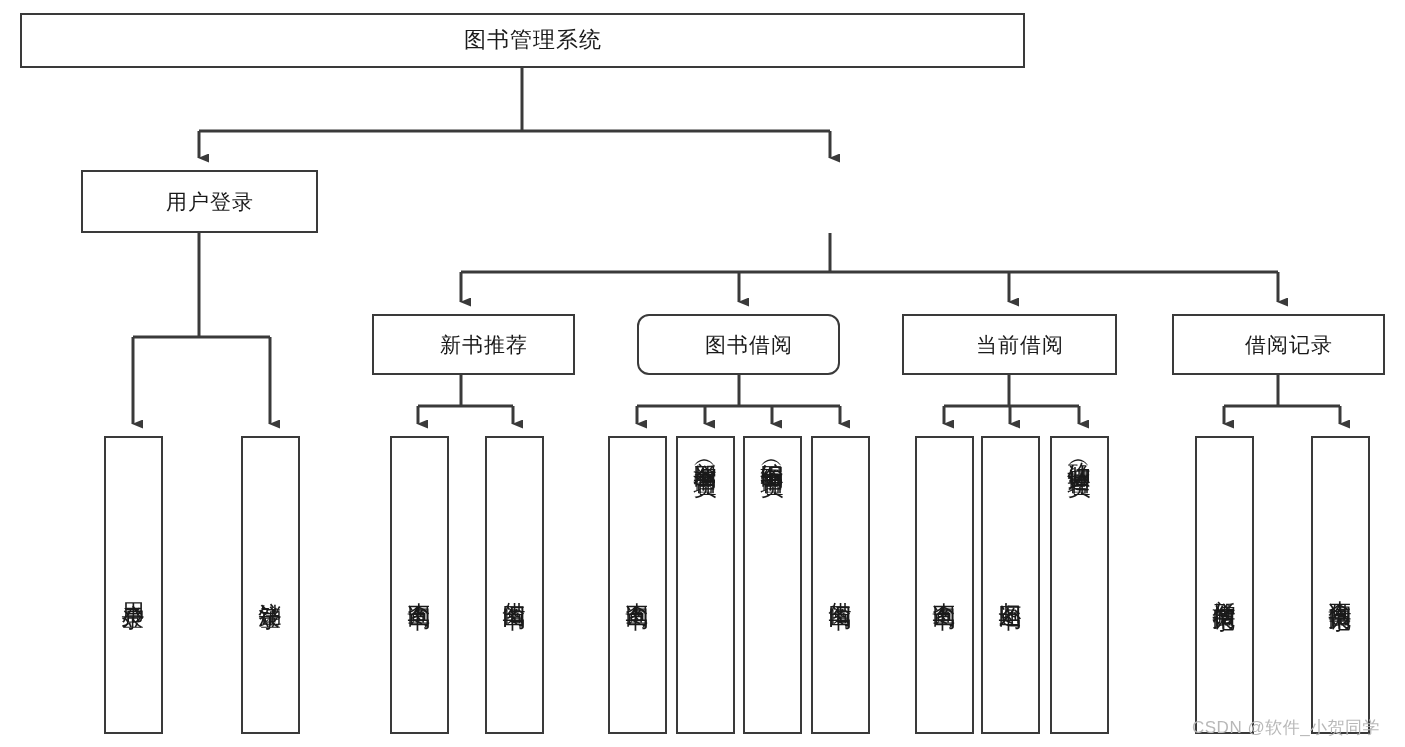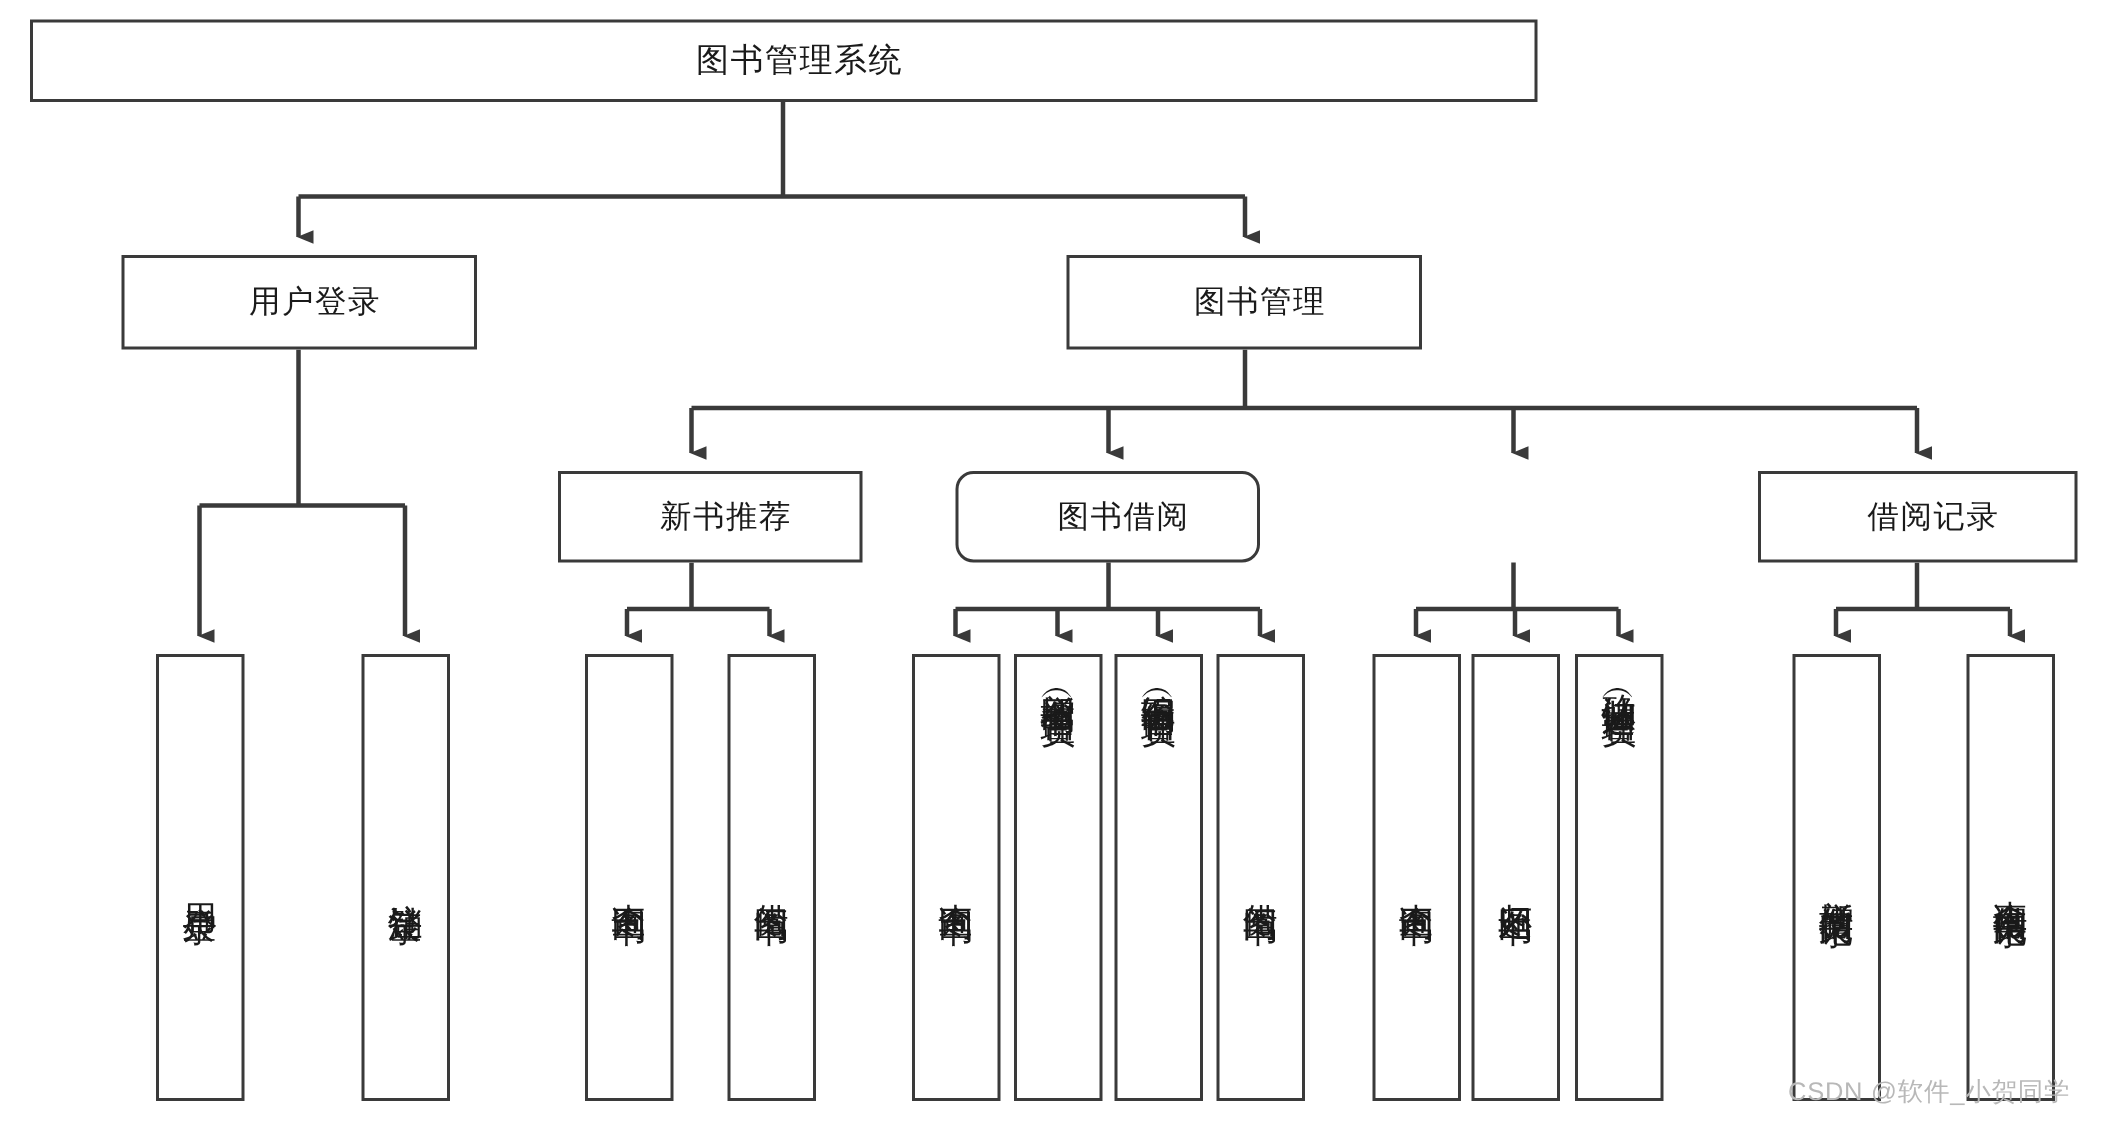--- a/index.html
+++ b/index.html
@@ -128,32 +128,32 @@
   </svg>
 
   <div class="node node-h node-root" style="left:20px; top:13px; width:1005px; height:55px;">
     <span>图书管理系统</span>
   </div>
 
   <div class="node node-h" style="left:81px; top:170px; width:237px; height:63px;">
     <span>用户登录</span>
   </div>
 
-  <div class="node node-h" style="left:711px; top:170px; width:237px; height:63px;">
-    <span>图书管理</span>
-  </div>
 
   <div class="node node-h" style="left:360px; top:314px; width:203px; height:61px;margin-left:12px;">
     <span>新书推荐</span>
   </div>
 
   <div class="node node-h" style="left:637px; top:314px; width:203px; height:61px;border-radius:12px;">
     <span>图书借阅</span>
   </div>
 
+  <div class="node node-h" style="left:902px; top:314px; width:215px; height:61px;">
+    <span>当前借阅</span>
+  </div>
 
   <div class="node node-h" style="left:1172px; top:314px; width:213px; height:61px;text-align:center;">
     <span>借阅记录</span>
   </div>
 
   <div class="node node-v center" style="left:104px; top:436px; width:59px; height:298px; align-items:center;">
     <span class="vlabel">用户登录</span>
   </div>
 
   <div class="node node-v center" style="left:241px; top:436px; width:59px; height:298px; align-items:center;">

